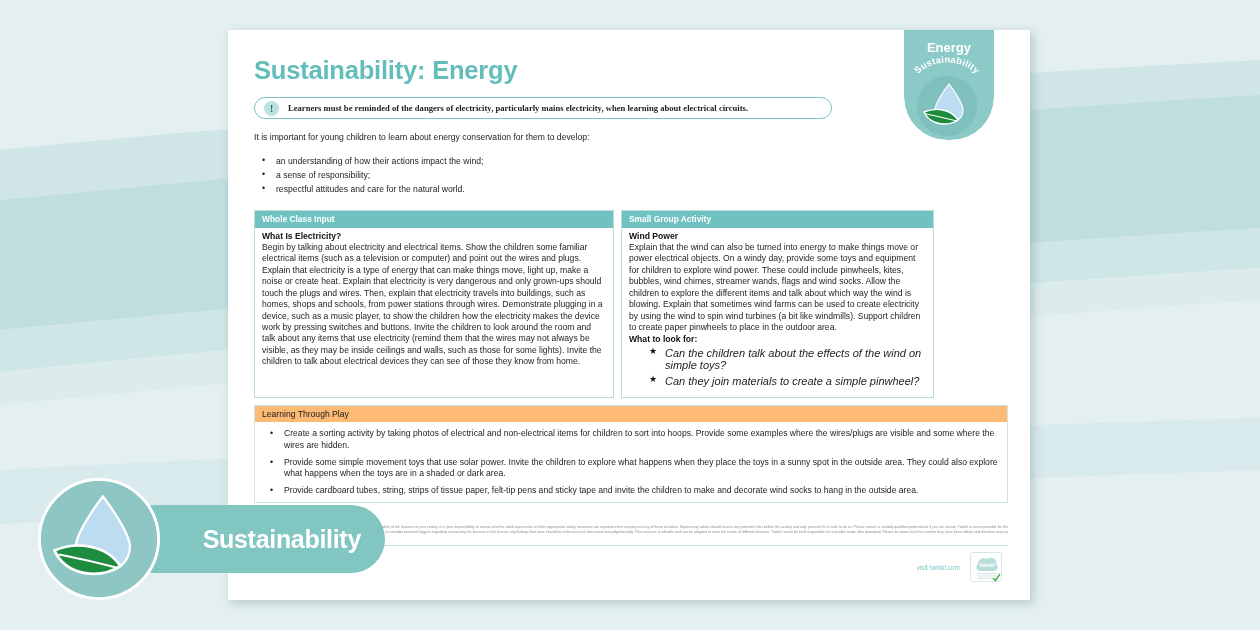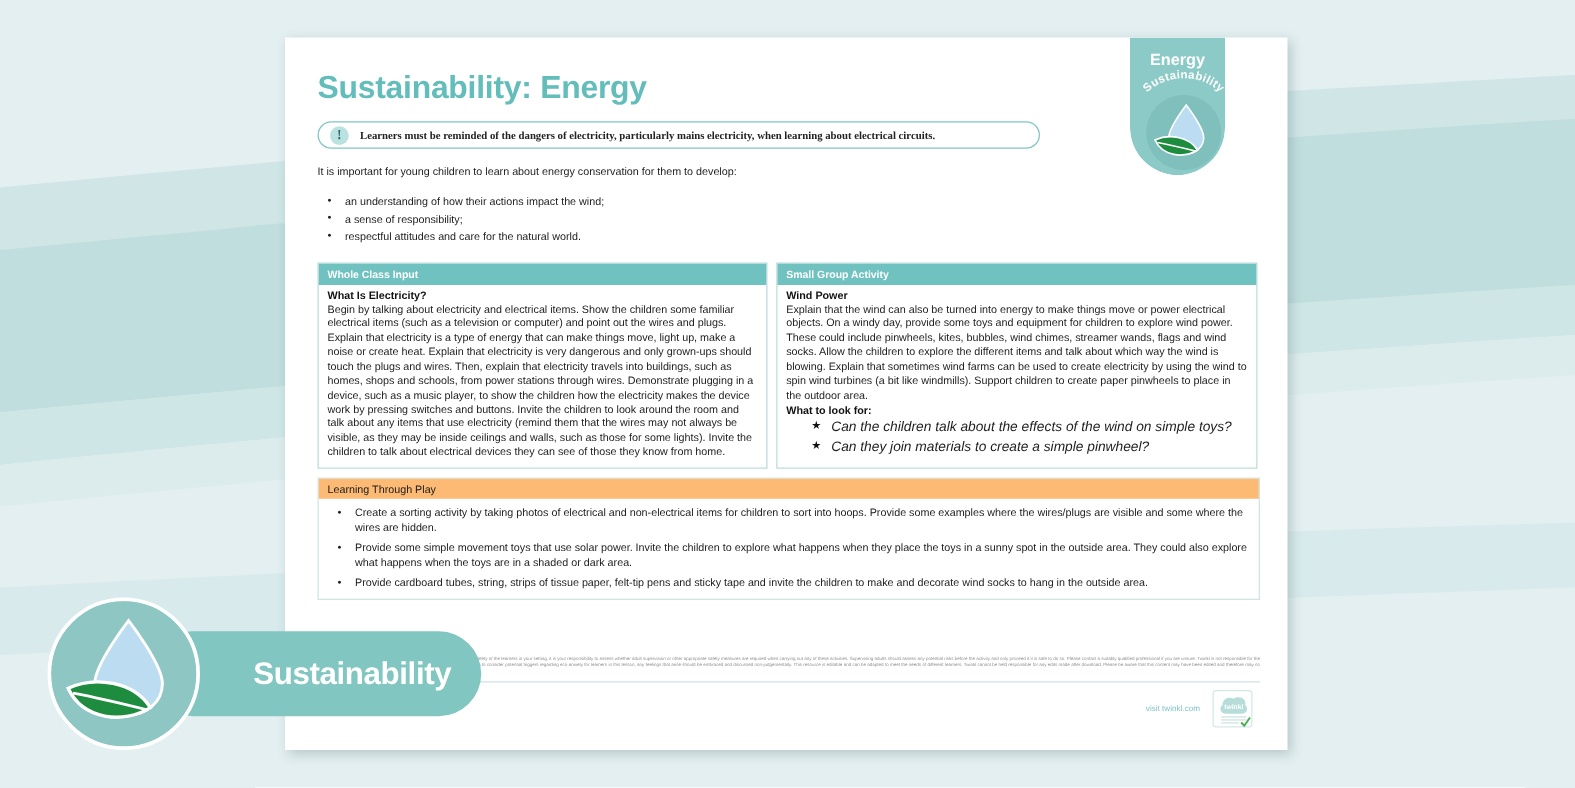--- a/index.html
+++ b/index.html
@@ -78,21 +78,21 @@
   .intro-list li::before {
     content: "\2022";
     position: absolute; left: 8px; top: -1px;
     color: #1d1d1d; font-size: 9px;
   }
 
   
   .cols { display: flex; gap: 7px; margin-top: 16px; }
   .panel { border: 1px solid #bcdbdb; background: #fff; }
   .panel.left  { width: 360px; }
-  .panel.right { width: 385px; }
+  .panel.right { width: 313px; }
 
   .panel-head {
     background: #6fc2c0;
     color: #ffffff;
     font-size: 8.4px;
     font-weight: bold;
     padding: 3px 7px 3px 7px;
     line-height: 1.3;
   }
   .panel-body { padding: 3px 7px 6px 7px; }
@@ -171,21 +171,21 @@
     border: 1px solid #d4e8e8;
     border-radius: 3px;
     position: relative;
     background: #fff;
   }
 
   
   .energy-badge {
     position: absolute;
     left: 904px; top: 30px;
-    width: 76px; height: 110px;
+    width: 90px; height: 110px;
     background: #ffffff;
     border-bottom-left-radius: 43px;
     border-bottom-right-radius: 43px;
     overflow: hidden;
   }
   .energy-badge .eb-bg {
     position: absolute; inset: 0;
     background: #8ccac7;
     border-bottom-left-radius: 43px;
     border-bottom-right-radius: 43px;

